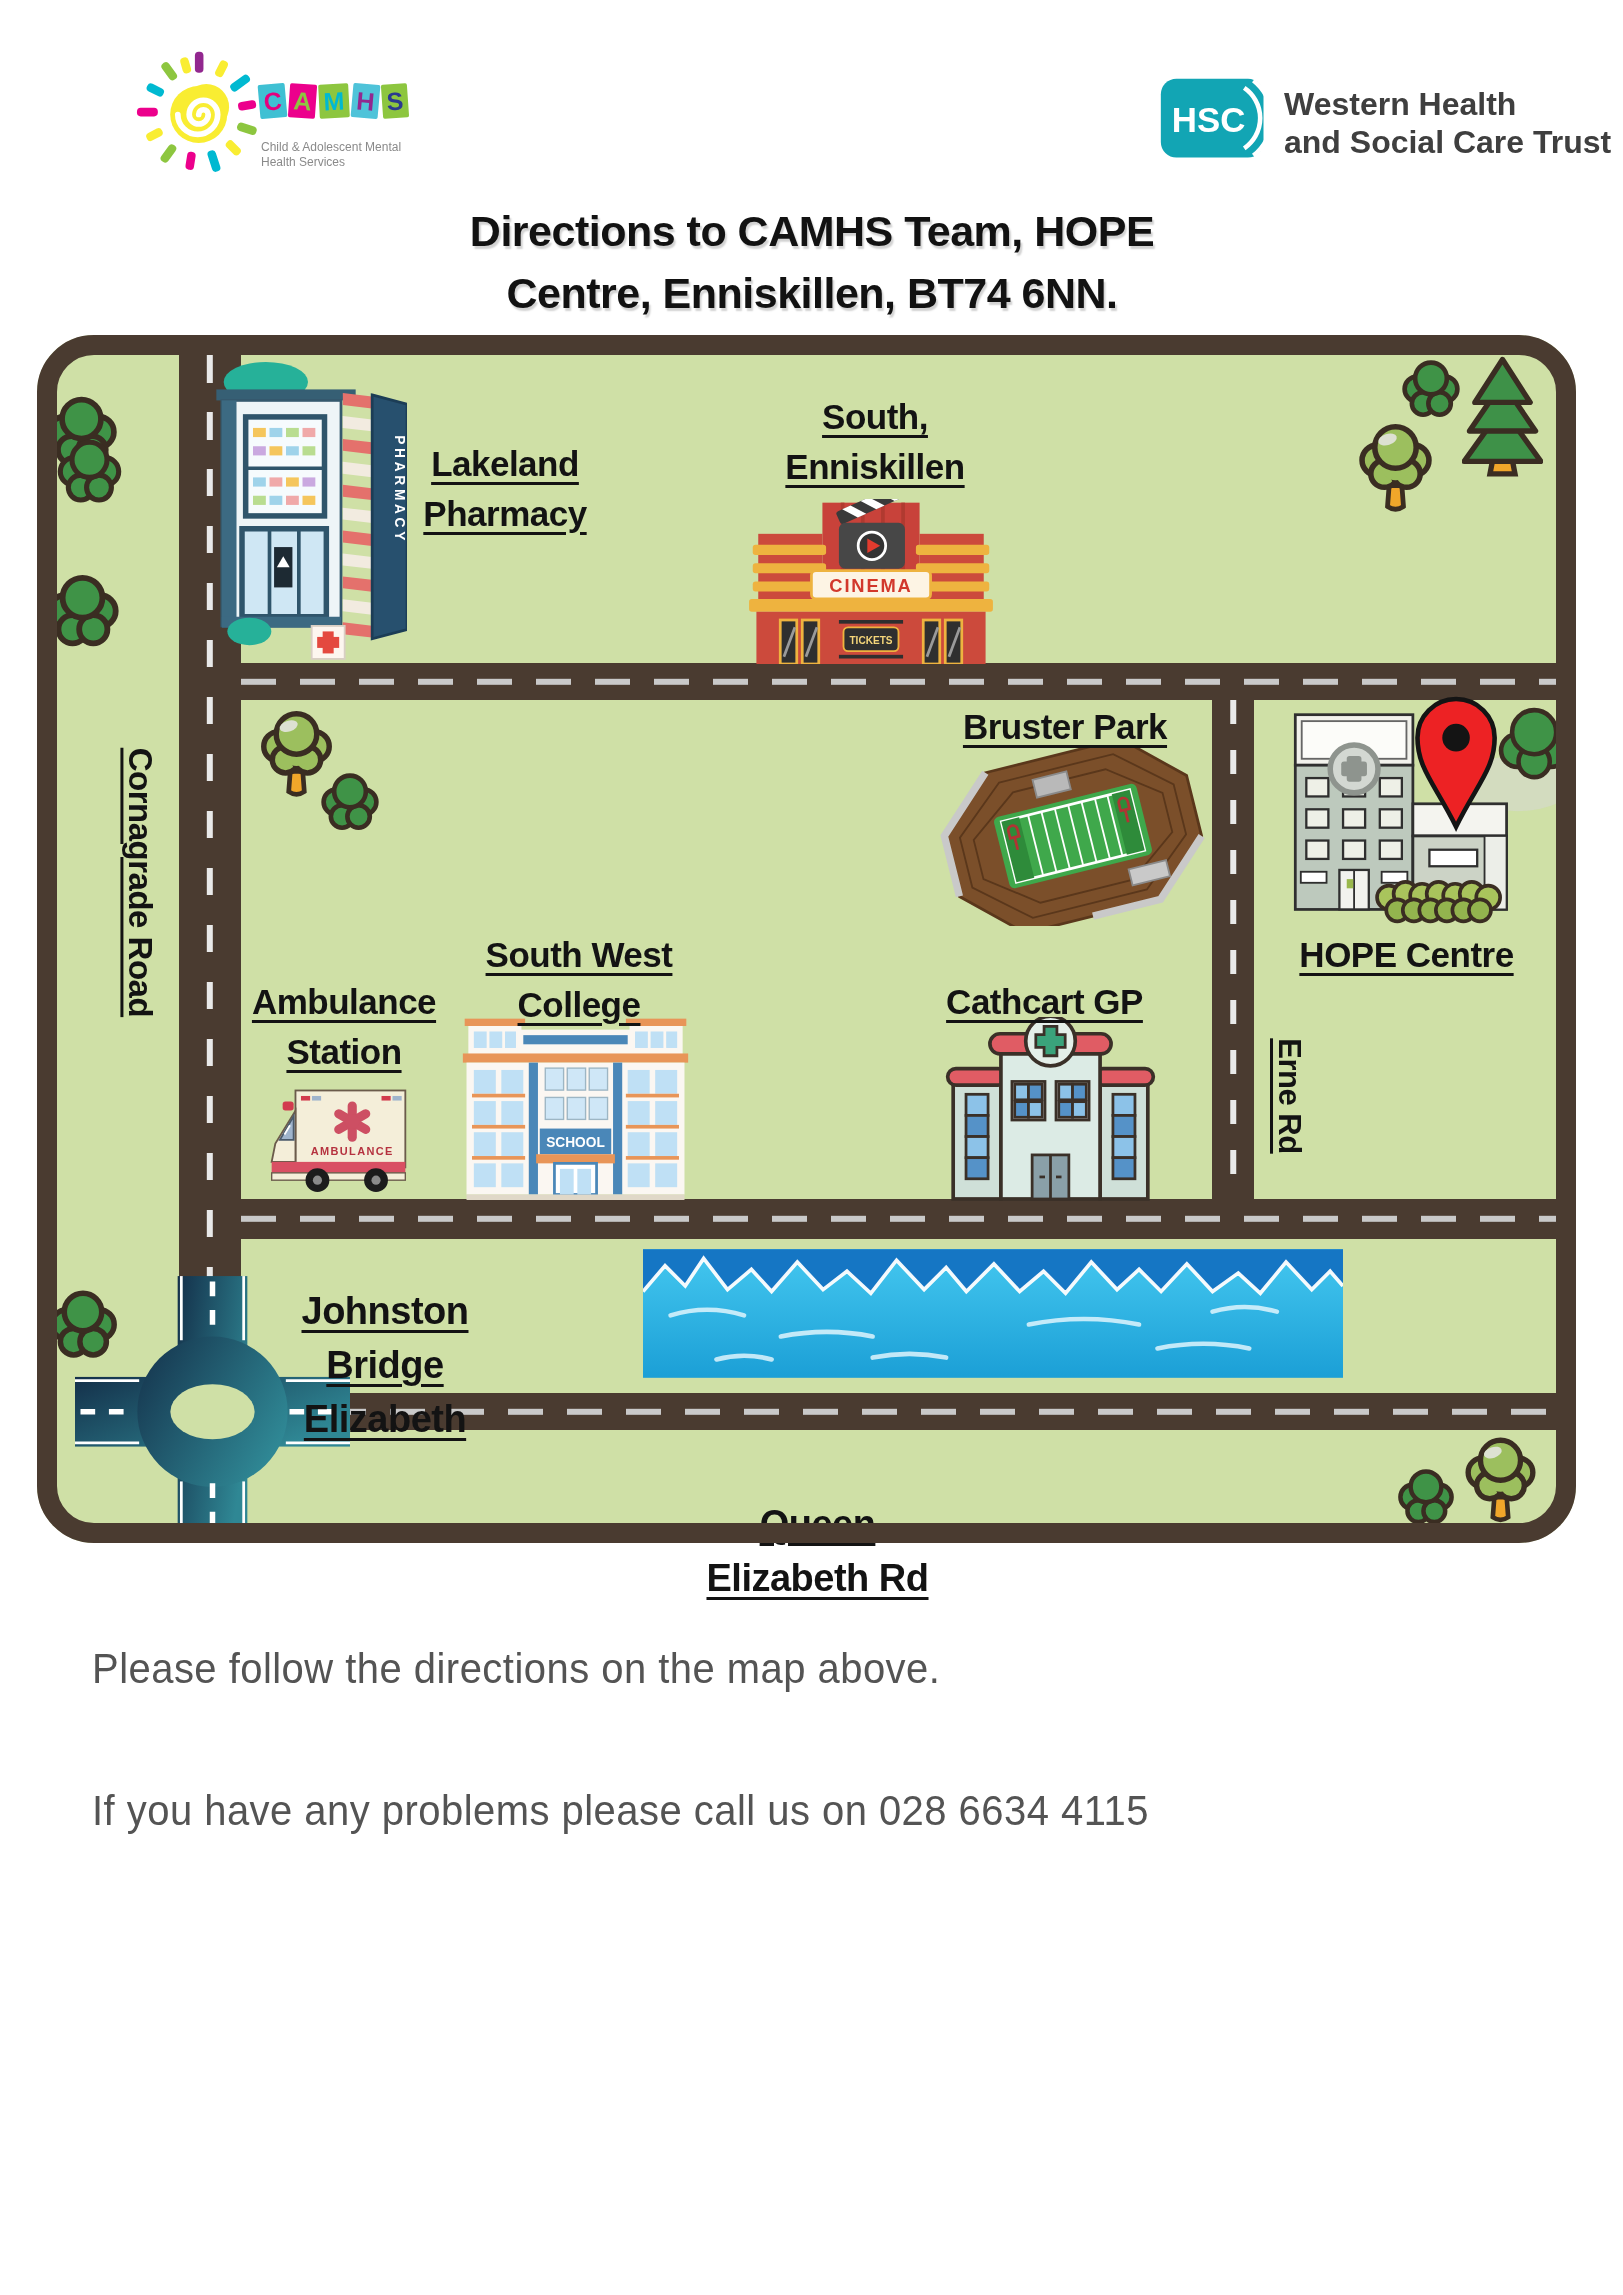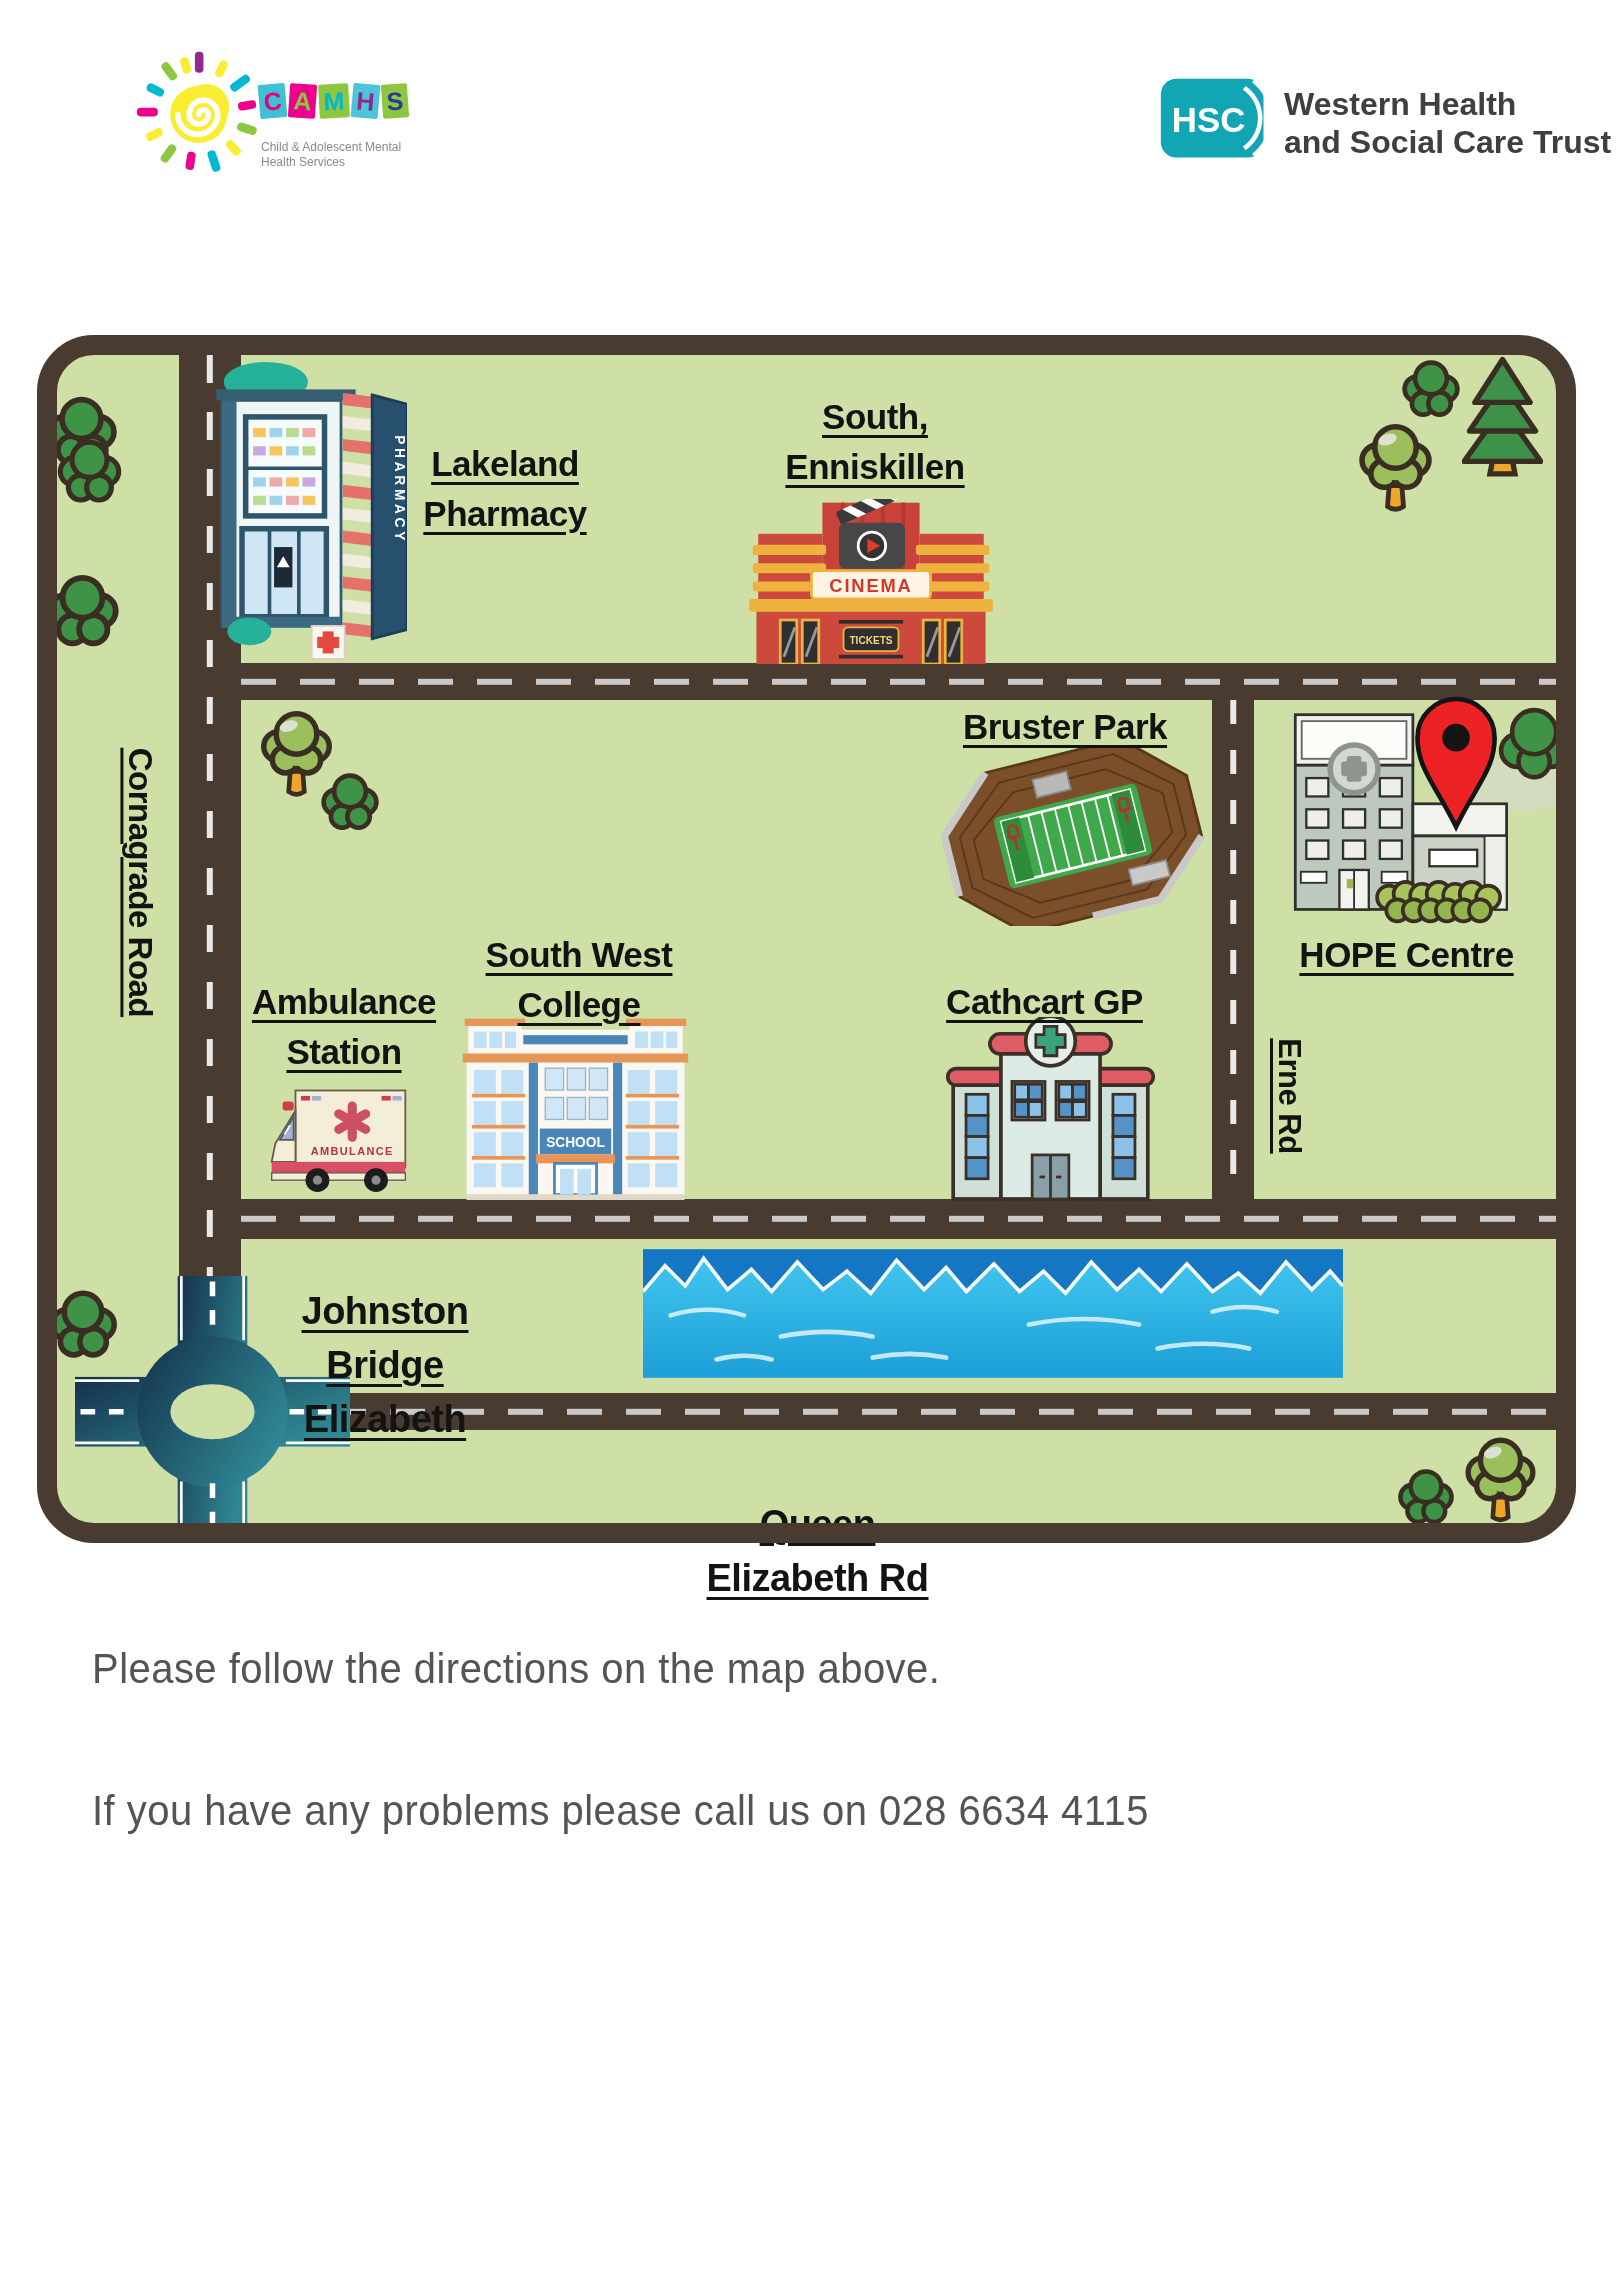--- a/index.html
+++ b/index.html
@@ -144,20 +144,22 @@
   <path d="M93,14 a40,40 0 0 1 0,66" stroke="#ffffff" stroke-width="5" fill="none"></path>
   <path d="M103,6 a52,52 0 0 1 0,82" stroke="#ffffff" stroke-width="5" fill="none"></path>
   <text x="14" y="62" font-size="38" font-weight="700" fill="#ffffff" font-family="Liberation Sans, sans-serif">HSC</text>
 </svg>
 <div id="hsc-text">
   <div>Western Health</div>
   <div>and Social Care Trust</div>
 </div>
 
 <div id="page-title">
+  <div>Directions to CAMHS Team, HOPE</div>
+  <div>Centre, Enniskillen, BT74 6NN.</div>
 </div>
 
 <div id="map-bg" class="abs"></div>
 
 <div class="abs road" style="left:179px;top:355px;width:62px;height:946px;">
     <div class="dash-v"></div>
   </div>
 <div class="abs road" style="left:241px;top:663px;width:1315px;height:37px;">
     <div class="dash-h"></div>
   </div>

